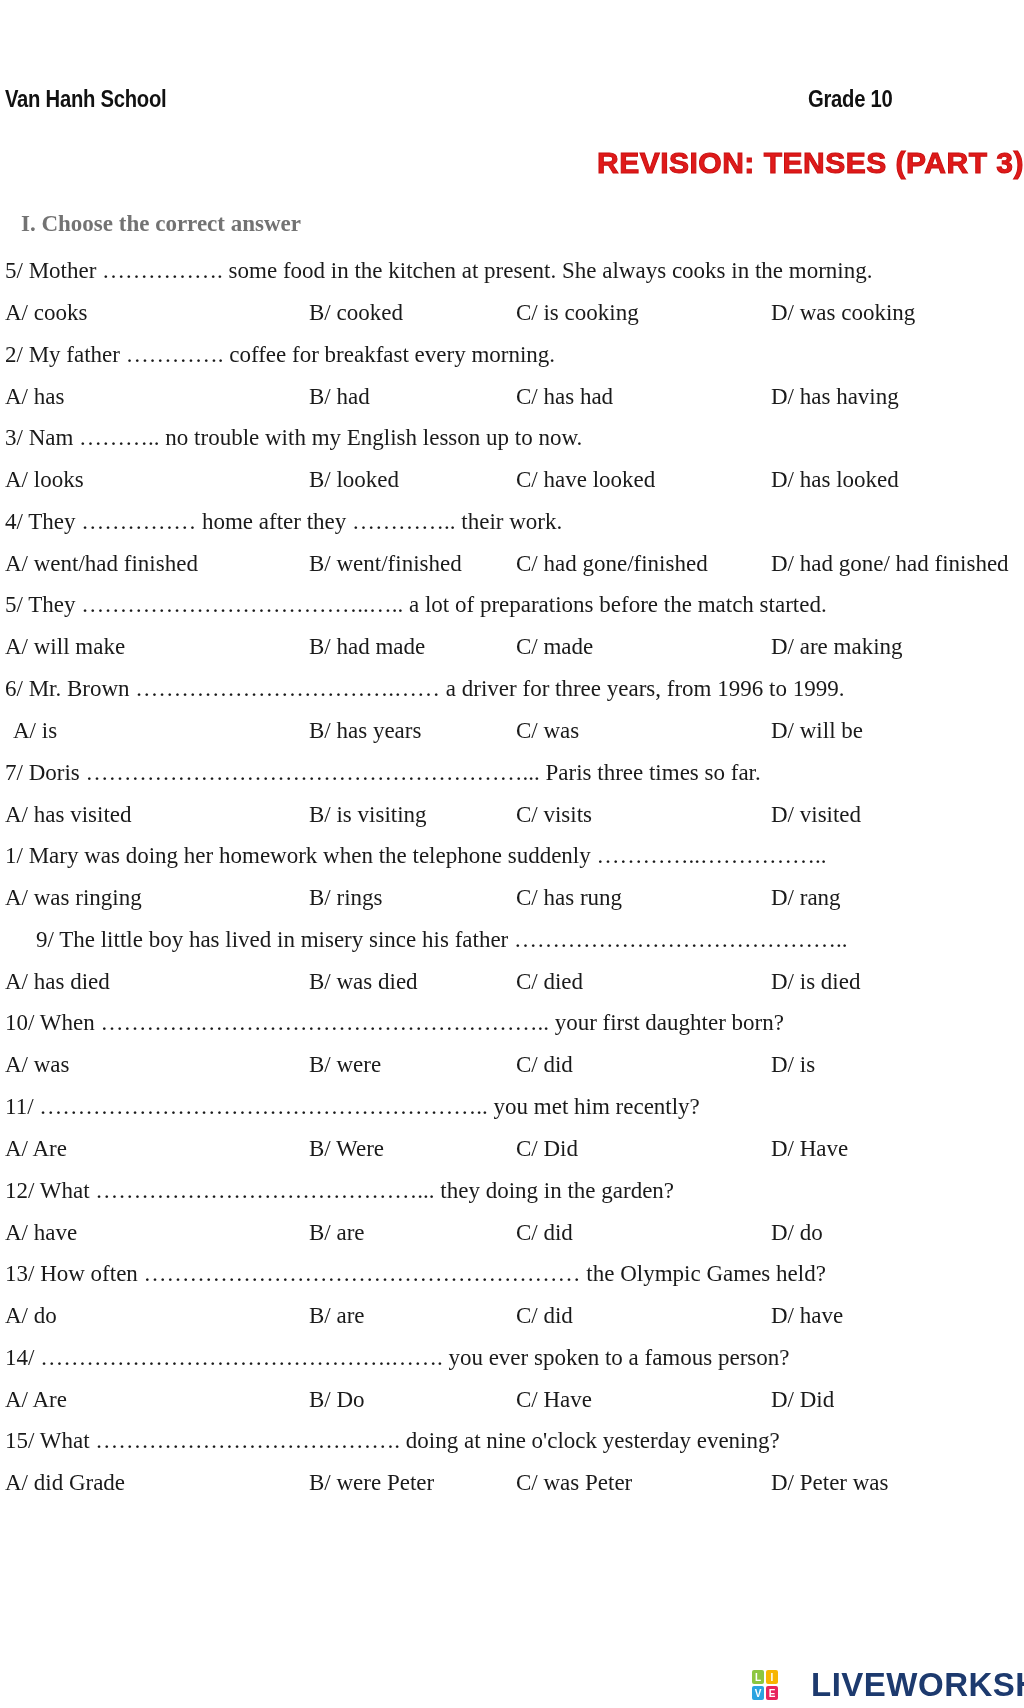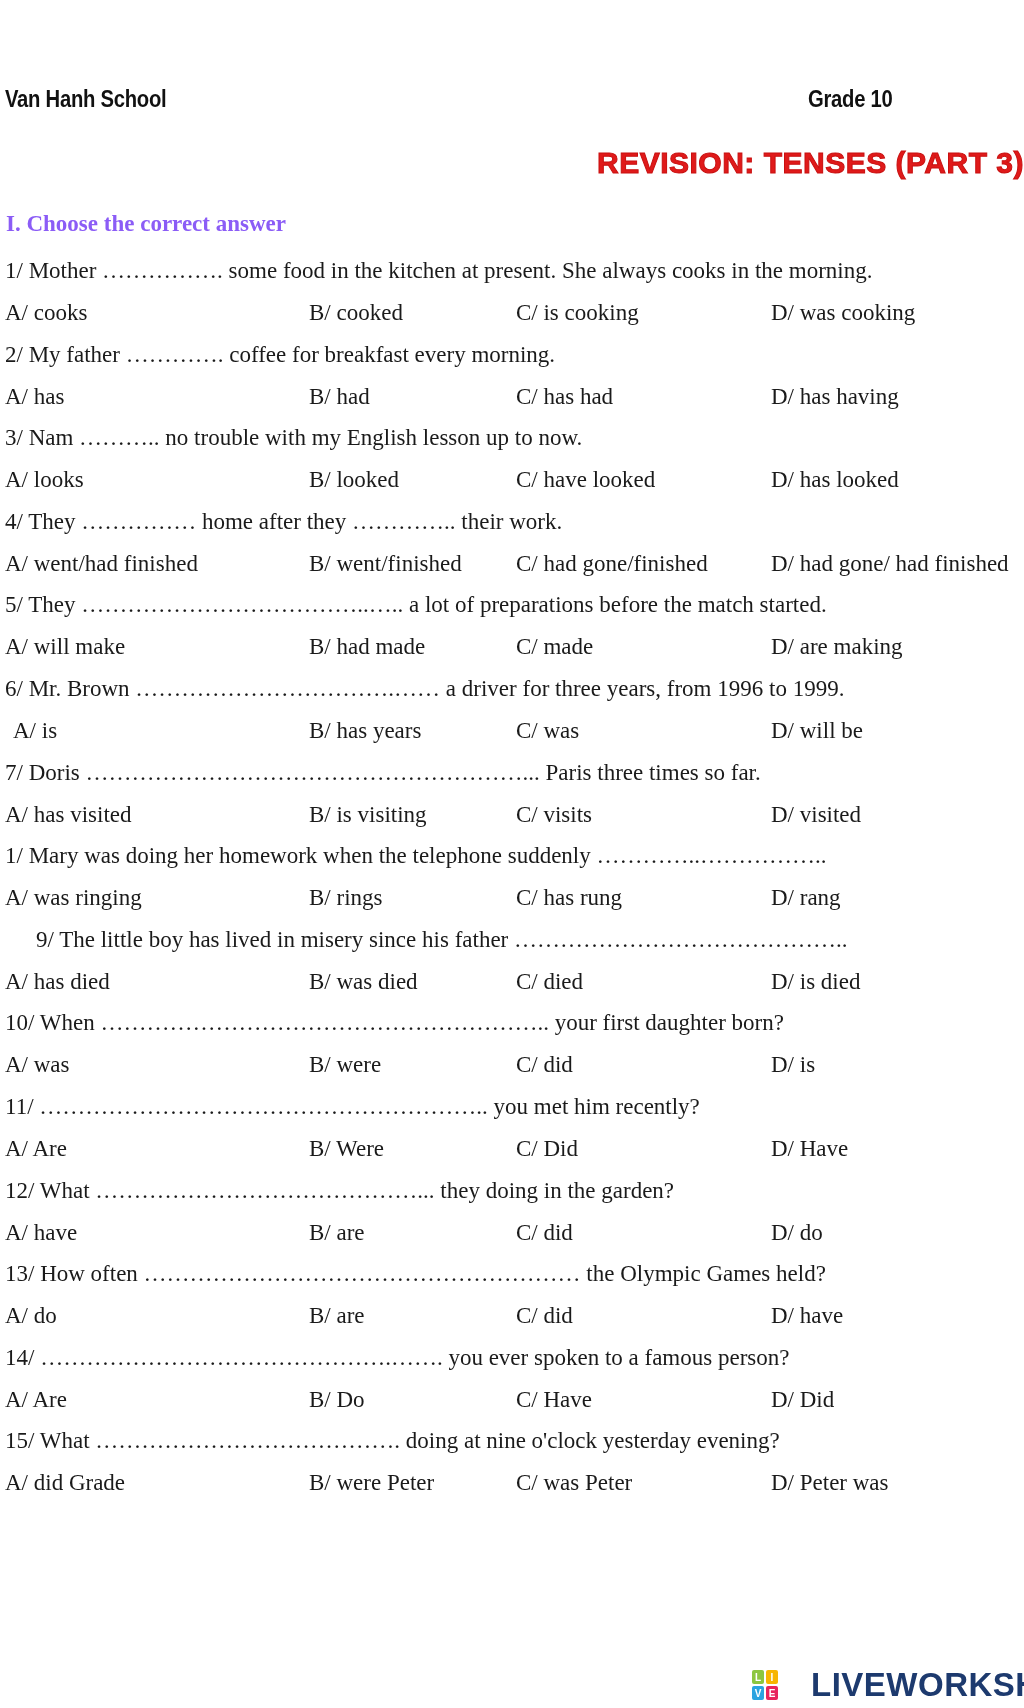--- a/index.html
+++ b/index.html
@@ -9,21 +9,21 @@
     }
     .hdr { position:absolute; top:86px; font-family:"Liberation Sans", sans-serif; font-weight:bold; font-size:23px; color:#111; letter-spacing:-0.3px; transform:scaleX(0.88); transform-origin:left top; }
     .hdr.school { left:5px; }
     .hdr.grade { left:808px; }
     .title {
       position:absolute; top:146px; left:0; width:1024px; text-align:right;
       font-family:"Liberation Sans", sans-serif; font-weight:900; font-size:30px;
       color:#e01a1a; letter-spacing:0.5px; text-transform:uppercase;
       -webkit-text-stroke:1px #c81010;
     }
-    .section { position:absolute; top:211px; left:6px; font-weight:bold; font-size:23px; color:#8b5cf6; }
+    .section { position:absolute; top:211px; left:21px; font-weight:bold; font-size:23px; color:#737373; }
     .q { position:absolute; left:5px; font-size:23px; white-space:nowrap; }
     .opts { position:absolute; left:5px; width:1030px; height:30px; font-size:23px; white-space:nowrap; }
     .opt { position:absolute; top:0; cursor:pointer; }
     .opt.a { left:0; }
     .opt.b { left:304px; }
     .opt.c { left:511px; }
     .opt.d { left:766px; }
     .logo { position:absolute; left:752px; top:1668px; height:34px; display:flex; align-items:center; }
     .logo-blocks { display:grid; grid-template-columns:12px 12px; grid-template-rows:14px 14px; gap:2px; margin-right:3px; }
     .logo-blocks span { display:flex; align-items:center; justify-content:center; font-family:"Liberation Sans", sans-serif; font-weight:bold; font-size:10px; color:#fff; border-radius:2px; }
@@ -31,21 +31,21 @@
   </style>
 </head>
 <body>
 
 <div class="hdr school">Van Hanh School</div>
 <div class="hdr grade">Grade 10</div>
 <div class="title">REVISION: TENSES (PART 3)</div>
 <div class="section">I. Choose the correct answer</div>
 
 <div id="questions">
-    <div class="q" style="top: 258px;">1/ Mother ……………. some food in the kitchen at present. She always cooks in the morning.</div>
+    <div class="q" style="top: 258px;">5/ Mother ……………. some food in the kitchen at present. She always cooks in the morning.</div>
     <div class="opts" style="top: 300px;">
       <span class="opt a">A/ cooks</span>
       <span class="opt b">B/ cooked</span>
       <span class="opt c">C/ is cooking</span>
       <span class="opt d">D/ was cooking</span>
     </div>
     <div class="q" style="top: 342px;">2/ My father …………. coffee for breakfast every morning.</div>
     <div class="opts" style="top: 384px;">
       <span class="opt a">A/ has</span>
       <span class="opt b">B/ had</span>

